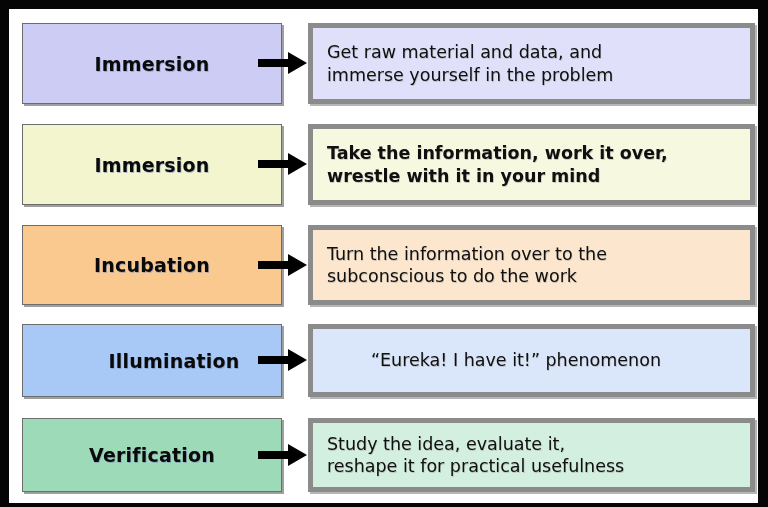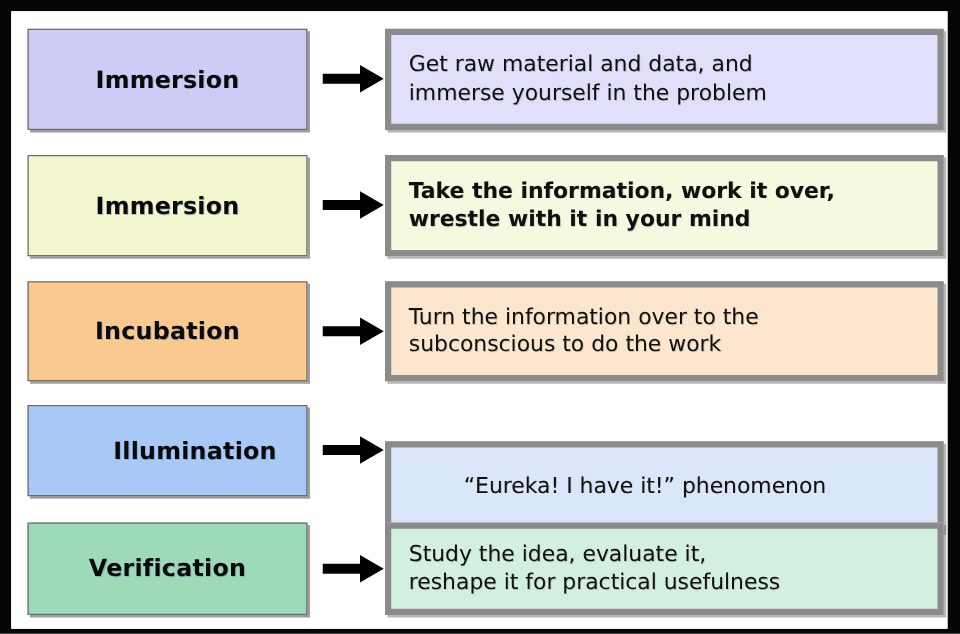--- a/index.html
+++ b/index.html
@@ -36,21 +36,21 @@
   .row {
     position: absolute;
     left: 13px;
   }
 
   
   .stage-box {
     position: absolute;
     left: 0;
     top: 0;
-    width: 224px;
+    width: 260px;
     box-sizing: border-box;
     border: 1px solid #6d6d6d;
     box-shadow: 2px 2px 0 0 rgba(80,80,80,0.55);
     display: flex;
     align-items: center;
     justify-content: center;
   }
   .stage-label {
     font-family: "DejaVu Sans", sans-serif;
     font-weight: bold;
@@ -172,21 +172,21 @@
 
     <div class="row" id="row-3">
       <div class="stage-box" style="background: rgb(168, 200, 245); border-color: rgb(109, 109, 109);">
         <span class="stage-label">Illumination</span>
       </div>
       <div class="arrow">
         <svg width="50" height="26" viewBox="0 0 50 26" aria-hidden="true">
           <polygon points="0,9 30,9 30,2 49,13 30,24 30,17 0,17" fill="#000000"></polygon>
         </svg>
       </div>
-      <div class="desc-box" style="background: rgb(218, 230, 250); border-color: rgb(139, 139, 139); margin-top: 29px;">
+      <div class="desc-box" style="background: rgb(218, 230, 250); border-color: rgb(139, 139, 139);">
         <div class="desc-text">
           <span class="ln">“Eureka! I have it!” phenomenon</span>
         </div>
       </div>
     </div>
 
     <div class="row" id="row-4">
       <div class="stage-box" style="background: rgb(157, 219, 184); border-color: rgb(109, 109, 109);">
         <span class="stage-label">Verification</span>
       </div>

